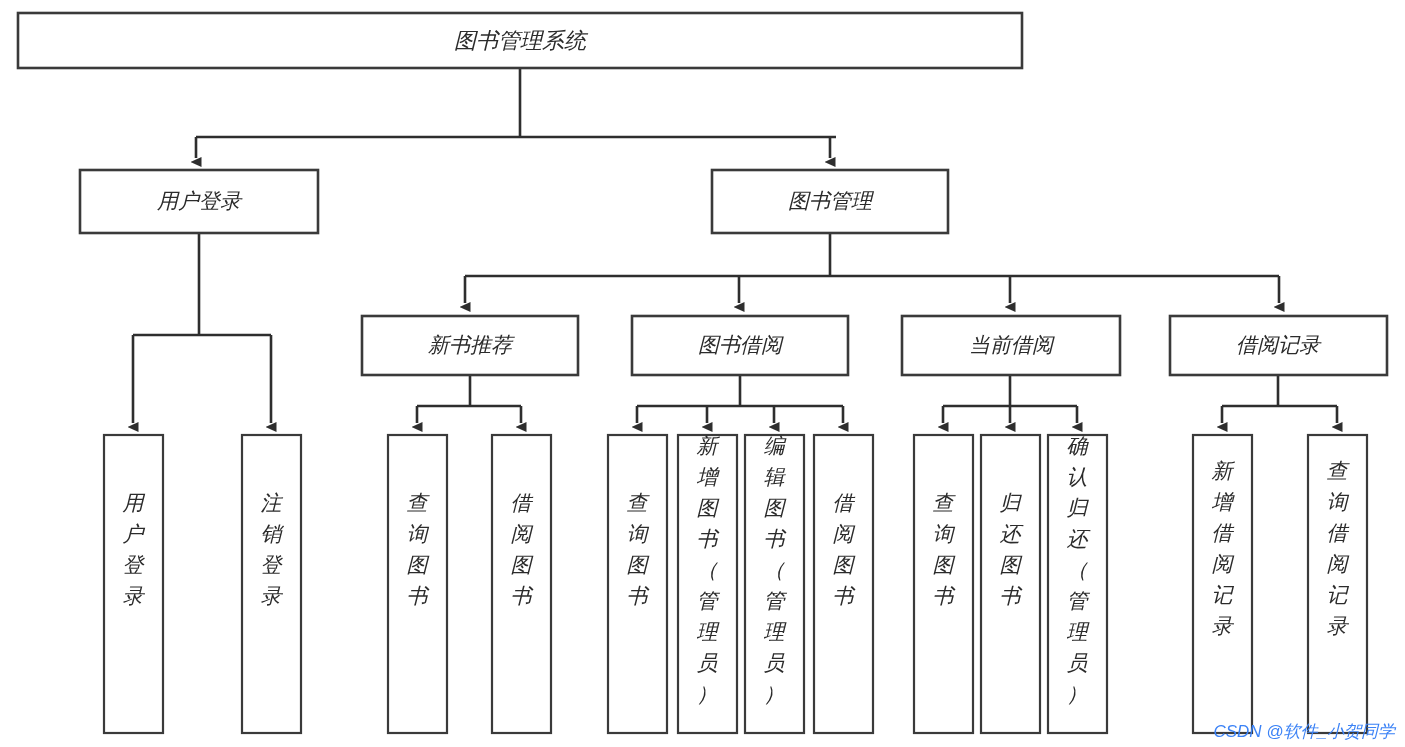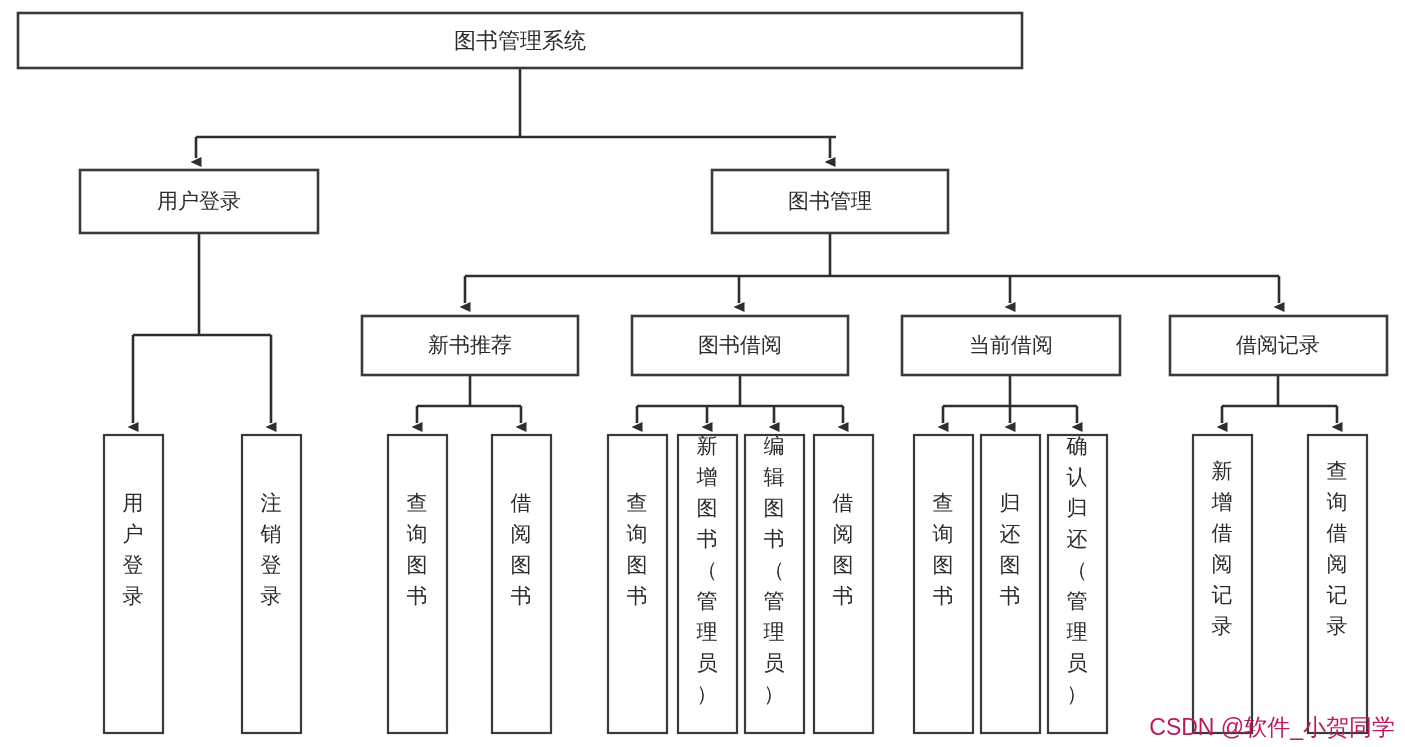--- a/index.html
+++ b/index.html
@@ -10,20 +10,21 @@
   }
   body {
     font-family: "Liberation Sans", "DejaVu Sans", sans-serif;
   }
   #diagram-root {
     position: relative;
     width: 1405px;
     height: 747px;
     background: #ffffff;
     overflow: hidden;
+    font-style: italic;
   }
   svg.flow {
     position: absolute;
     left: 0;
     top: 0;
     width: 1405px;
     height: 747px;
   }
   .node-rect {
     fill: #ffffff;
@@ -58,22 +59,22 @@
     font-family: "Liberation Sans", "DejaVu Sans", sans-serif;
     font-size: 21px;
     fill: #2b2b2b;
     text-anchor: middle;
   }
   .watermark {
     position: absolute;
     right: 10px;
     bottom: 4px;
     font-family: "Liberation Sans", "DejaVu Sans", sans-serif;
-    font-size: 23px;
-    color: #be185d;
+    font-size: 17px;
+    color: #3b82f6;
     white-space: nowrap;
     user-select: none;
   }
 </style>
 </head>
 <body>
 
 <div id="diagram-root">
 
   <svg class="flow" viewBox="0 0 1405 747" xmlns="http://www.w3.org/2000/svg">

